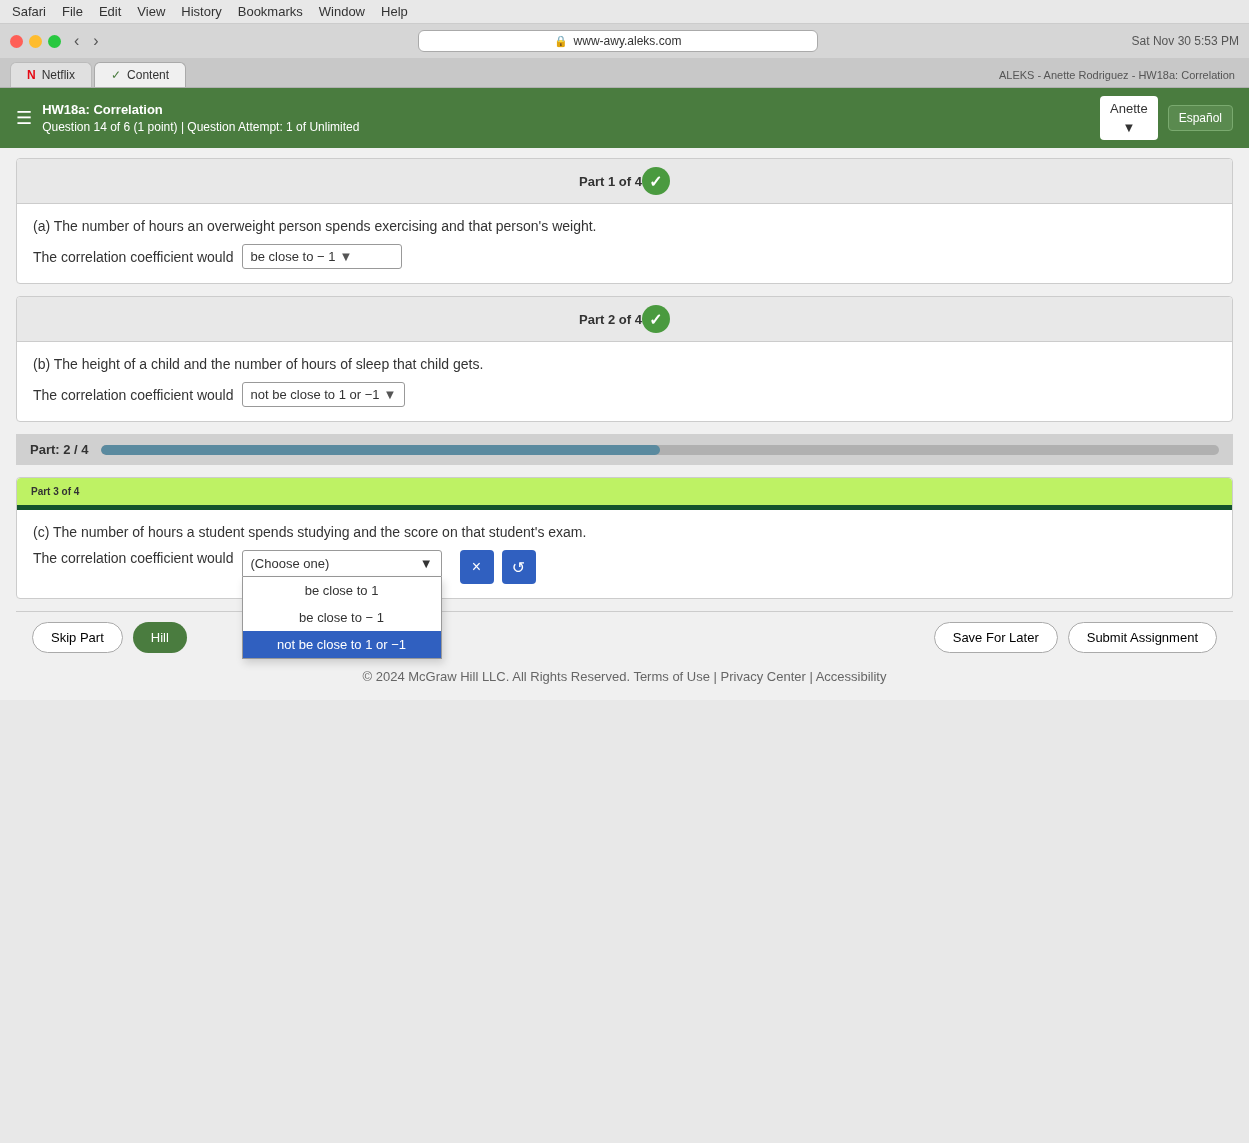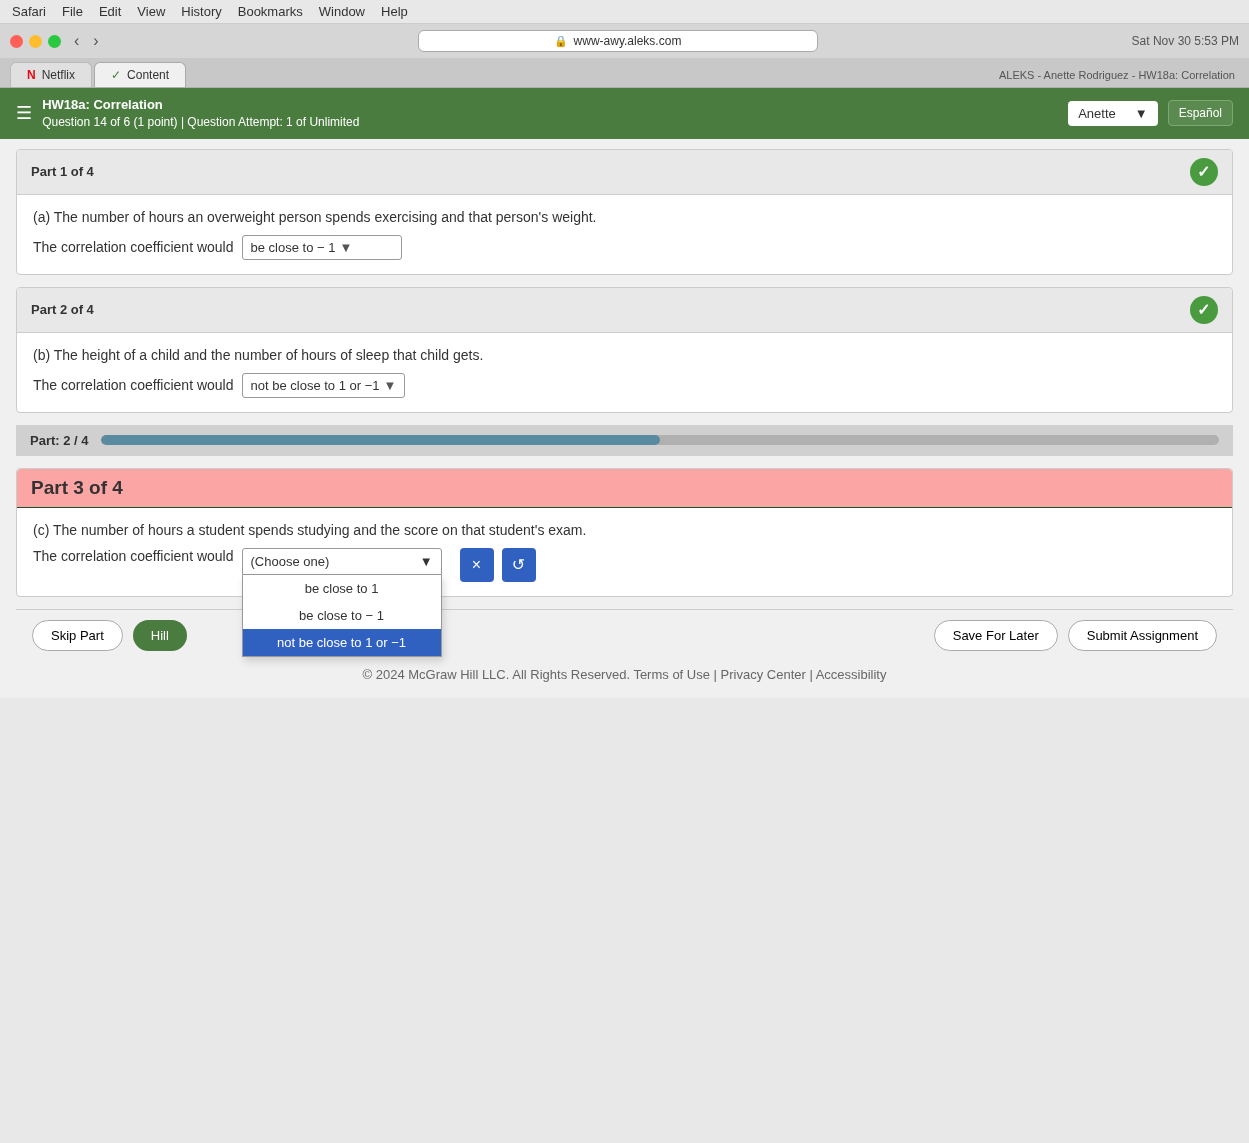--- a/index.html
+++ b/index.html
@@ -104,22 +104,23 @@
     .aleks-topbar-right { display: flex; align-items: center; gap: 10px; }
     .user-btn {
       background: white;
       color: #333;
       border: none;
       border-radius: 4px;
       padding: 5px 10px;
       cursor: pointer;
       font-size: 13px;
       display: flex;
-      align-items: flex-end;
-      gap: 19px;
+      align-items: center;
+      gap: 4px;
+      flex-direction: column;
     }
     .espanol-btn {
       background: #5a8a4f;
       color: white;
       border: 1px solid #7aaa6f;
       border-radius: 4px;
       padding: 5px 10px;
       cursor: pointer;
       font-size: 12px;
     }
@@ -141,21 +142,21 @@
       position: relative;
     }
     .part-header {
       background: #e8e8e8;
       padding: 8px 14px;
       border-bottom: 1px solid #ccc;
       font-size: 13px;
       font-weight: bold;
       display: flex;
       align-items: center;
-      justify-content: space-between;
+      justify-content: center;
       border-radius: 4px 4px 0 0;
     }
     .check-circle {
       width: 28px;
       height: 28px;
       background: #4a9a3f;
       border-radius: 50%;
       display: flex;
       align-items: center;
       justify-content: center;
@@ -210,24 +211,24 @@
 
     
     .part3-section {
       background: white;
       border: 1px solid #ccc;
       border-radius: 4px;
       margin-bottom: 12px;
       position: relative;
     }
     .part3-header {
-      background: #fca5a5;
+      background: #bef264;
       padding: 8px 14px;
-      border-bottom: 1px solid #14532d;
-      font-size: 19px;
+      border-bottom: 5px solid #14532d;
+      font-size: 10px;
       font-weight: bold;
       border-radius: 4px 4px 0 0;
     }
     .part3-body { padding: 14px 16px; }
 
     
     .dropdown-wrapper {
       position: relative;
       display: inline-block;
       text-align: center;

